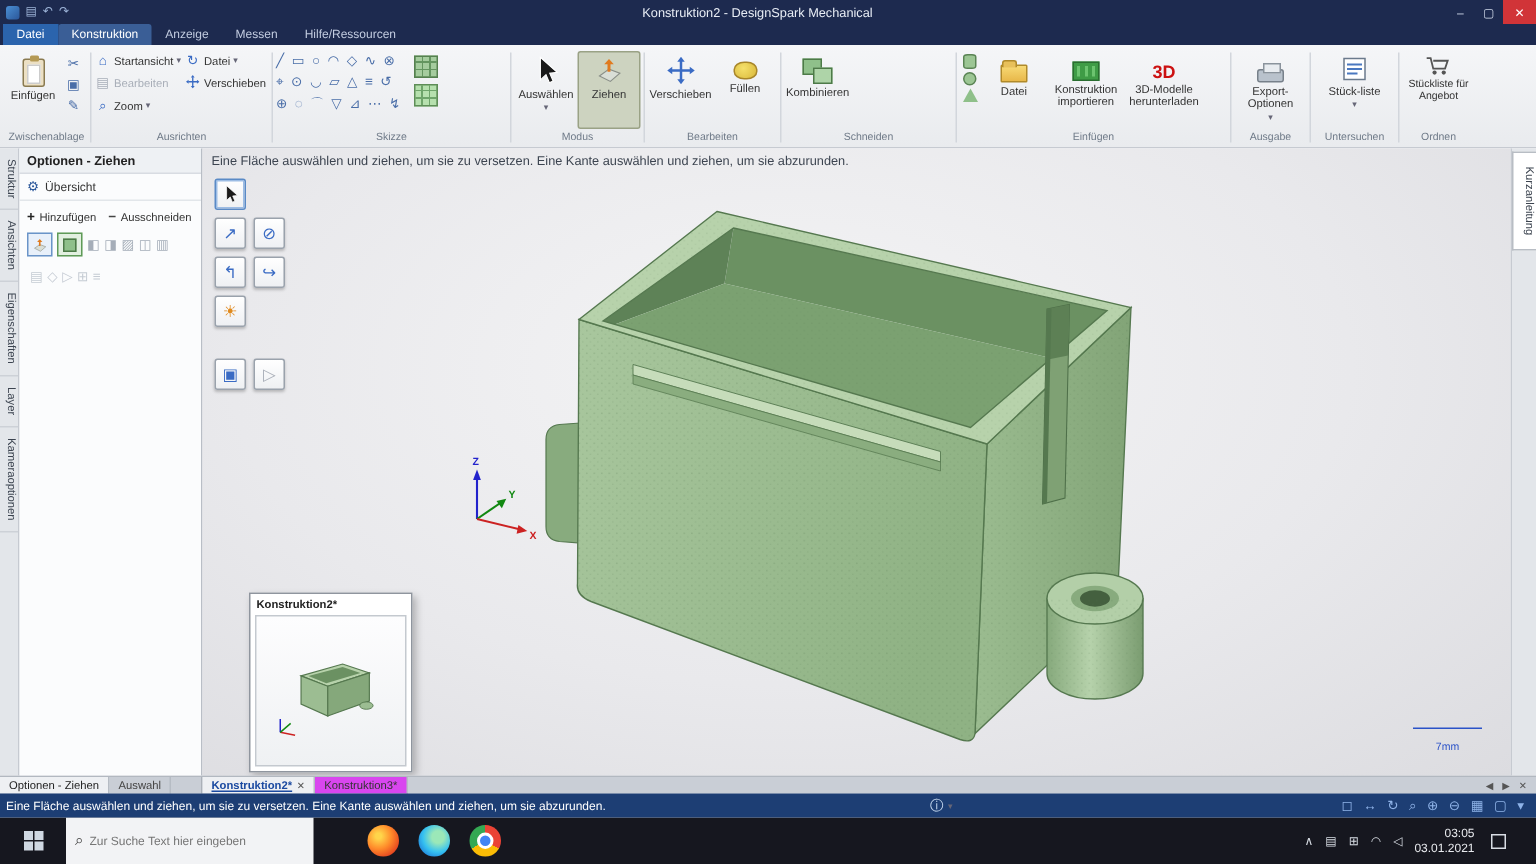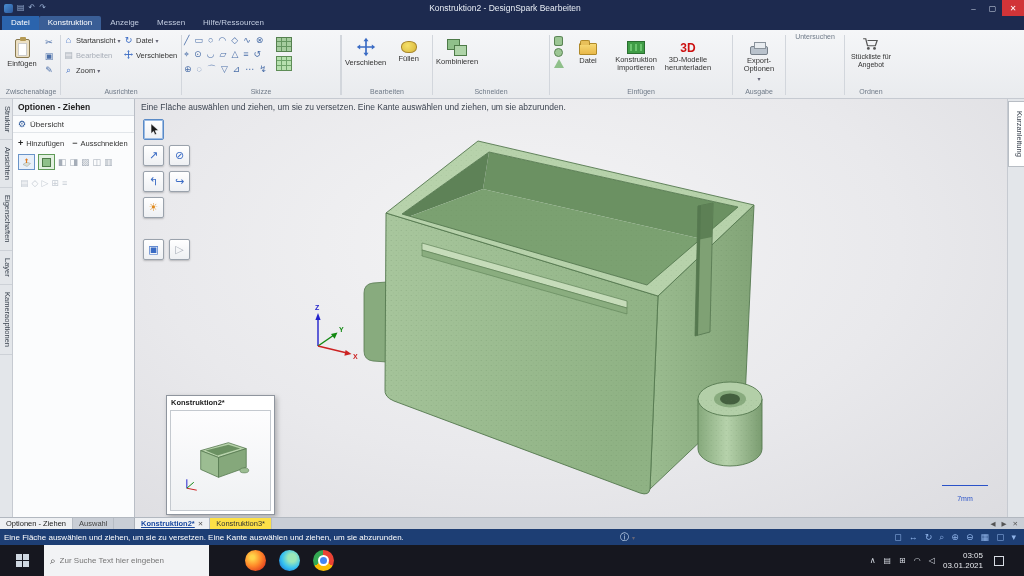--- a/index.html
+++ b/index.html
@@ -114,21 +114,21 @@
   .scalebar{position:absolute;right:19px;bottom:12px;width:46px;text-align:center;z-index:3}
   .scaleline{height:1px;background:#2a52c8;margin-bottom:1px}
   .scaletxt{font-size:7px;color:#2a52c8}
 
   
   .tabsrow{height:12px;background:#c9ced6;display:flex;align-items:stretch;border-top:1px solid #b2b8c0;font-size:7.5px}
   .paneltabs{width:135px;display:flex;border-right:1px solid #aab0b8;flex:none}
   .ptab{padding:0 6px;color:#444;border-right:1px solid #b6bcc4;display:flex;align-items:center;white-space:nowrap}
   .ptab.active{background:#eef0f3;color:#222}
   .doctabs{display:flex}
-  .dtab{display:flex;align-items:center;gap:3px;padding:0 6px;border-right:1px solid #b6bcc4;color:#333;background:#fde047;white-space:nowrap}
+  .dtab{display:flex;align-items:center;gap:3px;padding:0 6px;border-right:1px solid #b6bcc4;color:#333;background:#d946ef;white-space:nowrap}
   .dtab.active{background:#eef0f3;color:#1a49a0;font-weight:bold}
   .dtab.active .dlabel{text-decoration:underline}
   .dclose{color:#555;font-size:6.5px;font-weight:normal}
   .tabnav{margin-left:auto;display:flex;align-items:center;gap:6px;padding:0 6px;color:#555;font-size:6.5px}
 
   
   .statusbar{height:16px;background:#1d3e74;display:flex;align-items:center;color:#fff;position:relative}
   .status-msg{font-size:8px;padding-left:4px;white-space:nowrap}
   .status-info{position:absolute;left:620px;display:flex;gap:3px;align-items:center;font-size:9px;color:#cfe0f5}
   .status-icons{margin-left:auto;display:flex;gap:7px;padding-right:8px;font-size:9px;color:#8fb3e8}
@@ -157,21 +157,21 @@
 
 <div class="app">
 
   <div class="titlebar">
     <div class="tb-left">
       <span class="applogo"></span>
       <span class="tb-ic">▤</span>
       <span class="tb-ic">↶</span>
       <span class="tb-ic">↷</span>
     </div>
-    <div class="tb-title">Konstruktion2 - DesignSpark Bearbeiten</div>
+    <div class="tb-title">Konstruktion2 - DesignSpark Mechanical</div>
     <div class="tb-right">
       <span class="winbtn">–</span>
       <span class="winbtn">▢</span>
       <span class="winbtn close">✕</span>
     </div>
   </div>
 
   <div class="menubar">
     <span class="mtab file">Datei</span>
     <span class="mtab active">Konstruktion</span>
@@ -249,20 +249,40 @@
         </div>
         <div class="planecol">
           <span class="planebtn"></span>
           <span class="planebtn alt"></span>
         </div>
       </div>
       <div class="rlabel">Skizze</div>
     </div>
     <div class="rsep"></div>
 
+    <div class="rgroup" style="width:88px">
+      <div class="rcontent">
+        <div class="bigbtn">
+          <svg class="bic" viewBox="0 0 16 16">
+              <path d="M5 1v12l3-2.8 1.8 4.3 2-.9L10 9.4l4-.4z" fill="#1a1a1a" stroke="#fff" stroke-width="0.6"></path>
+            </svg>
+          <span class="blabel">Auswählen</span>
+          <span class="caret">▾</span>
+        </div>
+        <div class="bigbtn selected">
+          <svg class="bic" viewBox="0 0 22 22">
+            <path d="M4 15l8 4 7-6-8-3z" fill="#d9ded6" stroke="#8a8f88" stroke-width="0.8"></path>
+            <path d="M11 12V5" stroke="#e07a1e" stroke-width="2.2"></path>
+            <path d="M7.5 6.5L11 2.5l3.5 4z" fill="#e07a1e"></path>
+          </svg>
+          <span class="blabel">Ziehen</span>
+        </div>
+      </div>
+      <div class="rlabel">Modus</div>
+    </div>
     <div class="rsep"></div>
 
     <div class="rgroup" style="width:90px">
       <div class="rcontent">
         <div class="bigbtn">
           <svg class="bic" viewBox="0 0 24 24">
               <g stroke="#3a6bc4" stroke-width="2" fill="none">
                 <path d="M12 4v16M4 12h16"></path>
               </g>
               <g fill="#3a6bc4">
@@ -324,20 +344,30 @@
           <span class="printer-ic"></span>
           <span class="blabel">Export-Optionen</span>
           <span class="caret">▾</span>
         </div>
       </div>
       <div class="rlabel">Ausgabe</div>
     </div>
     <div class="rsep"></div>
 
     <div class="rgroup" style="width:58px">
+      <div class="rcontent">
+        <div class="bigbtn" style="width:54px">
+          <svg class="bic" style="width:18px;height:18px" viewBox="0 0 18 18">
+              <rect x="2" y="2" width="14" height="14" fill="#fff" stroke="#6b7a8c"></rect>
+              <path d="M4 6h10M4 9h10M4 12h7" stroke="#4a78c0" stroke-width="1.2" fill="none"></path>
+            </svg>
+          <span class="blabel">Stück-liste</span>
+          <span class="caret">▾</span>
+        </div>
+      </div>
       <div class="rlabel">Untersuchen</div>
     </div>
     <div class="rsep"></div>
 
     <div class="rgroup" style="width:52px">
       <div class="rcontent">
         <div class="bigbtn" style="width:48px;font-size:7px">
           <svg class="bic" style="width:18px;height:14px" viewBox="0 0 20 16">
               <path d="M1 2h3l2 8h9l2-6H6" fill="none" stroke="#555" stroke-width="1.4"></path>
               <circle cx="7" cy="13" r="1.6" fill="#555"></circle>

